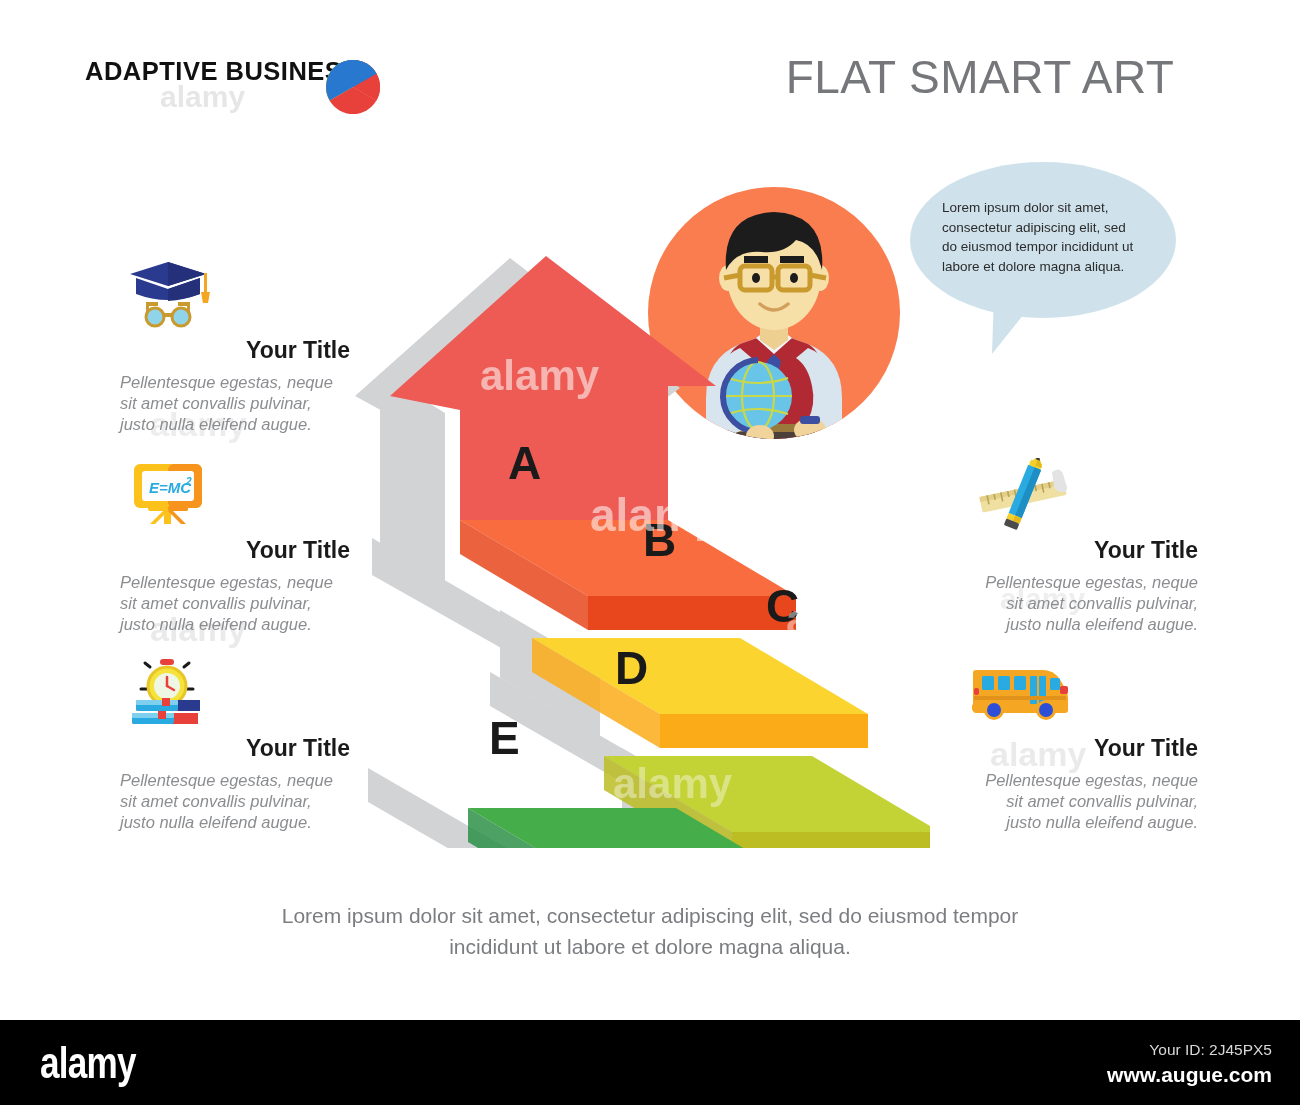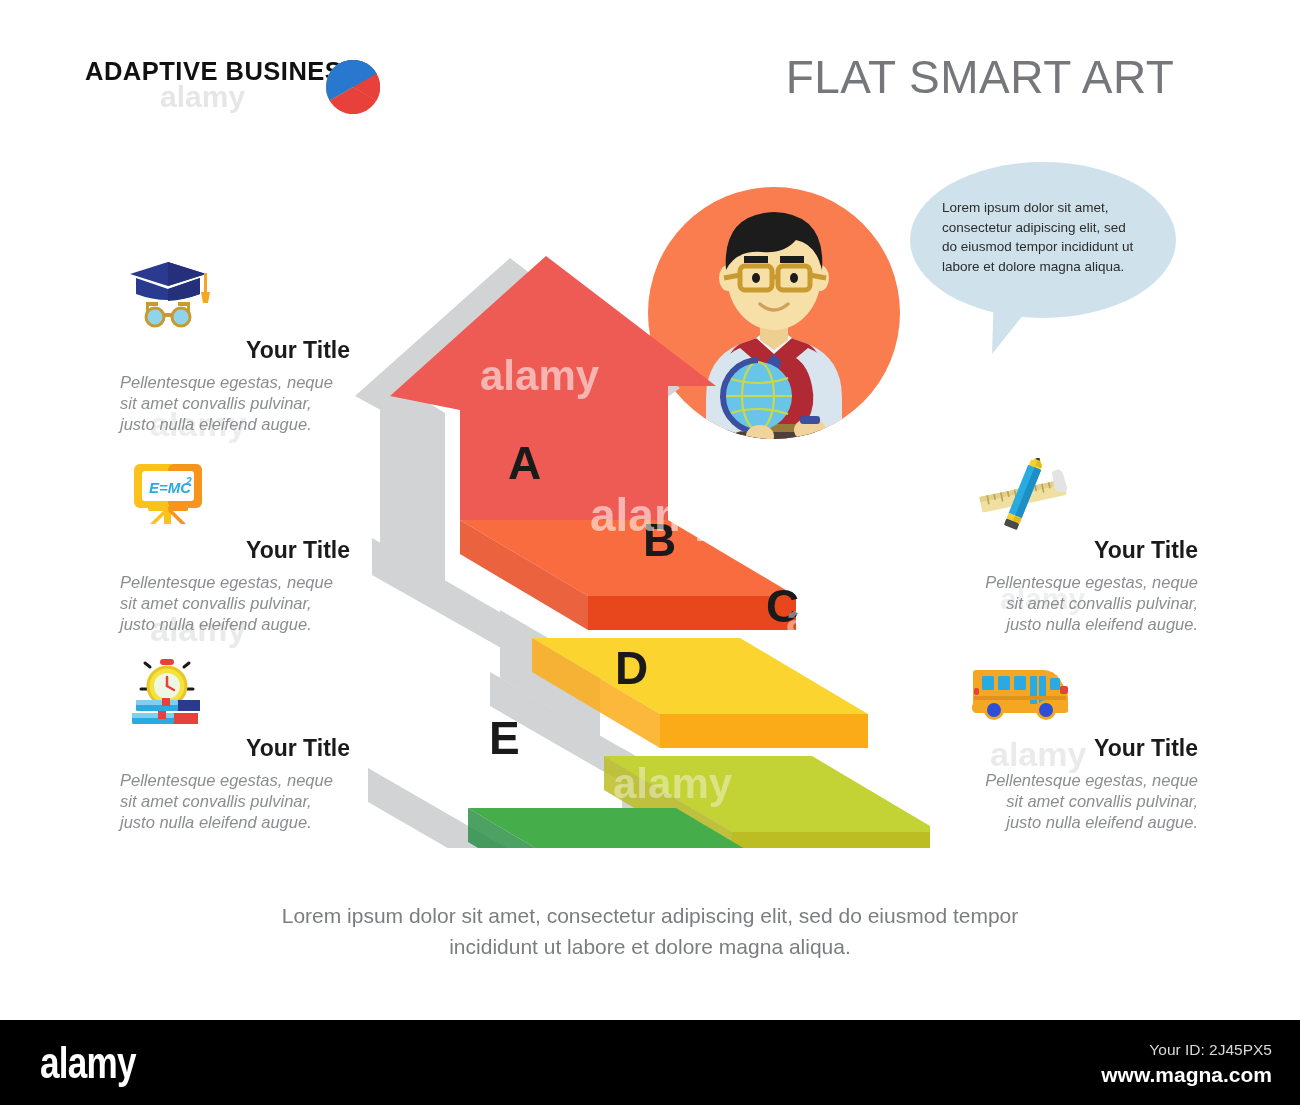--- a/index.html
+++ b/index.html
@@ -367,14 +367,14 @@
   <div class="wm" style="left:150px;top:405px;font-size:34px;color:rgba(140,140,140,.16);">alamy</div>
   <div class="wm" style="left:1000px;top:582px;font-size:30px;color:rgba(140,140,140,.15);">alamy</div>
   <div class="wm" style="left:160px;top:80px;font-size:30px;color:rgba(140,140,140,.22);">alamy</div>
 
   <div class="caption">Lorem ipsum dolor sit amet, consectetur adipiscing elit, sed do eiusmod tempor incididunt ut labore et dolore magna aliqua.</div>
 </div>
 
 <div class="footer">
   <div class="footer-logo">alamy</div>
   <div class="footer-id">Your ID: 2J45PX5</div>
-  <div class="footer-url">www.magna.com</div>
+  <div class="footer-url">www.augue.com</div>
 </div>
 
 </body></html>

